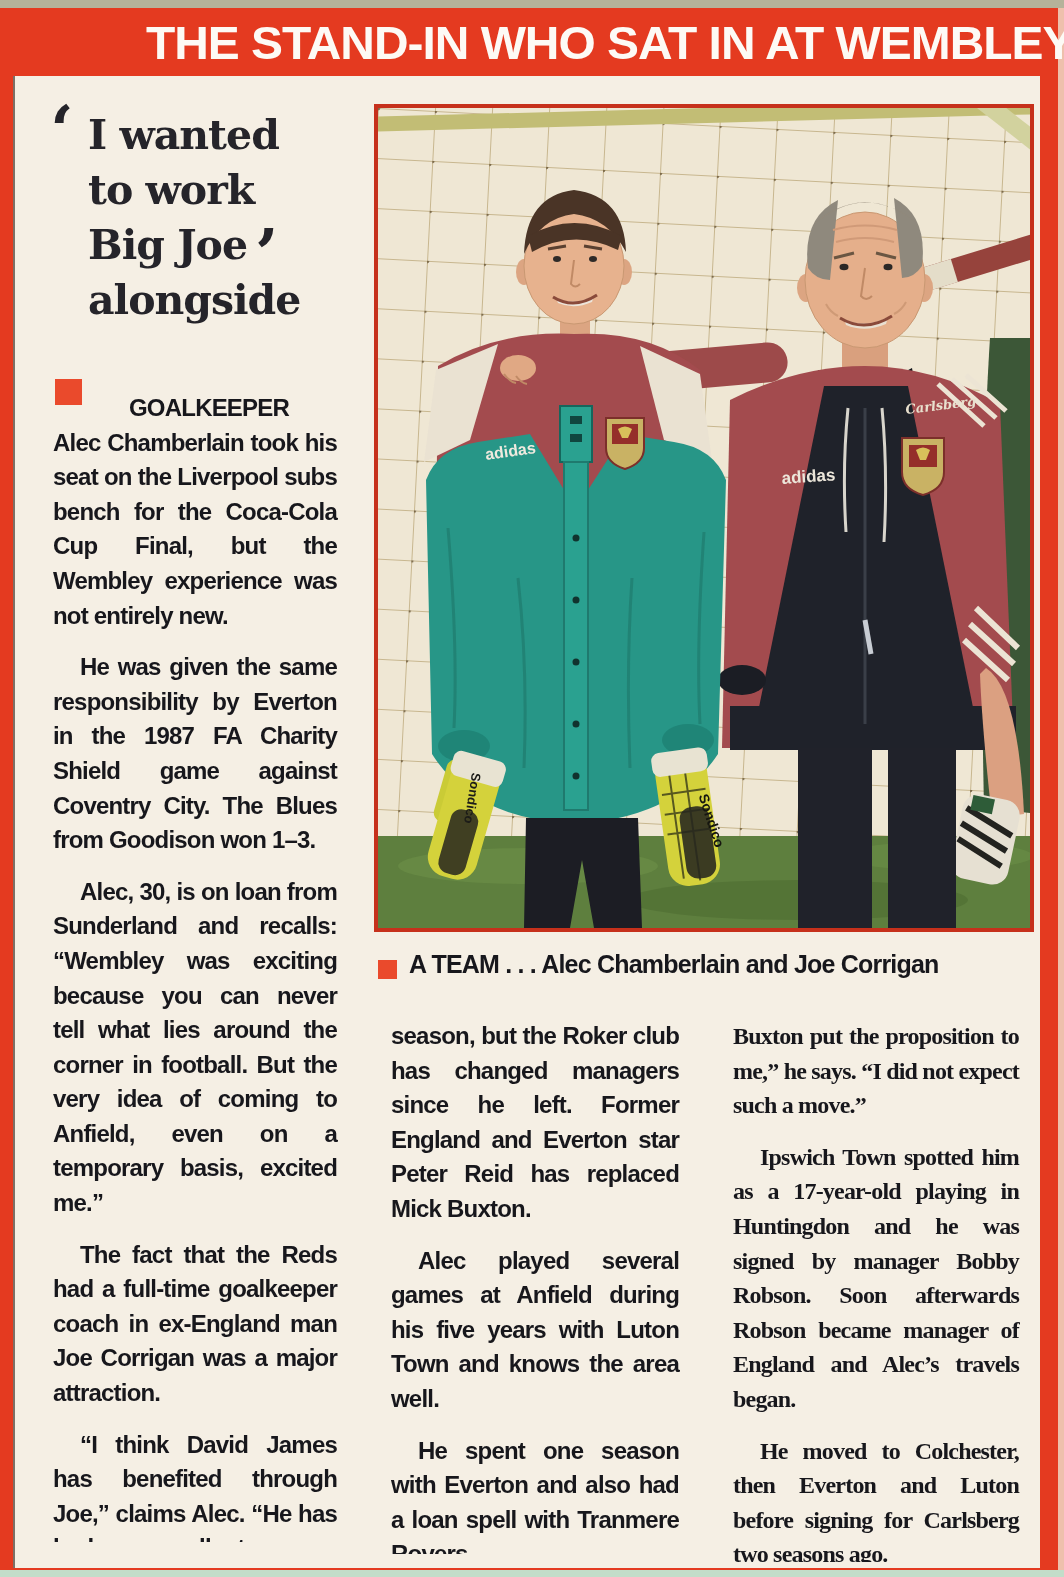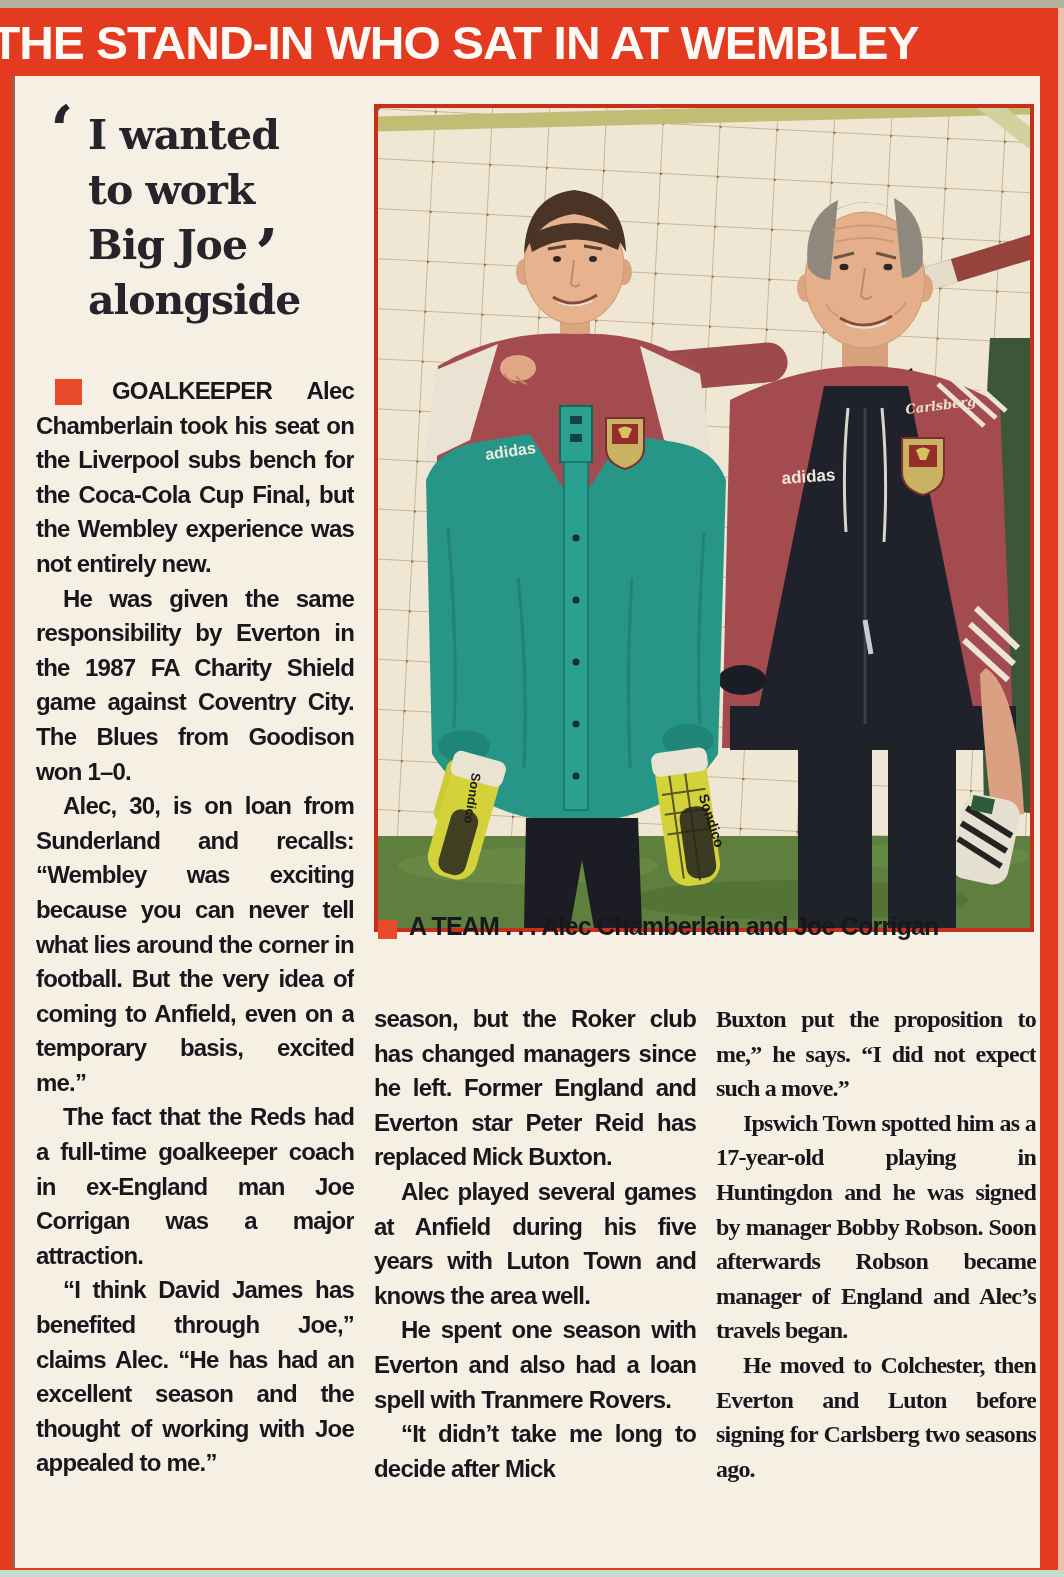--- a/index.html
+++ b/index.html
@@ -8,21 +8,21 @@
     background:#b5b29a;
     font-family:"Liberation Sans",sans-serif;
   }
   .bottom-outer{position:absolute;left:0;right:0;bottom:0;height:8px;background:#c3ddc9;}
   .frame{position:absolute;left:0;right:0;top:8px;bottom:7px;background:#e43a20;}
   .right-pink-edge{position:absolute;right:0;top:8px;bottom:7px;width:6px;background:#eec0ac;}
   .content{
     position:absolute;left:13px;right:24px;top:76px;bottom:9px;
     background:#f5efe4;border-left:2px solid rgba(58,42,34,.65);
   }
-  .banner{position:absolute;left:0;right:0;top:8px;height:68px;display:flex;align-items:center;justify-content:flex-start;}
+  .banner{position:absolute;left:0;right:0;top:8px;height:68px;display:flex;align-items:center;justify-content:flex-end;}
   .banner h1{
     margin:0;color:#fdfaf5;font-size:47px;font-weight:bold;letter-spacing:-1px;
     transform:scaleX(1.02);white-space:nowrap;
   }
   
   .pullquote{position:absolute;left:88px;top:108px;width:300px;color:#25242a;}
   .pullquote .line{
     display:block;font-family:"DejaVu Serif",serif;font-weight:bold;
     font-size:41px;line-height:55px;letter-spacing:-1px;
   }
@@ -30,39 +30,39 @@
     position:absolute;left:-38px;top:-12px;font-family:"DejaVu Serif",serif;
     font-weight:bold;font-size:68px;line-height:1;
   }
   .quote-close{
     font-family:"DejaVu Serif",serif;font-weight:bold;font-size:68px;line-height:0;
     vertical-align:-18px;margin-left:8px;
   }
   
   .col{position:absolute;color:#17171c;overflow:hidden;}
   .col p{
-    margin:0;font-weight:bold;font-size:24px;line-height:34.6px;
+    margin:17px;font-weight:bold;font-size:24px;line-height:34.6px;
     letter-spacing:-0.8px;text-align:justify;text-indent:27px;
   }
   .col p.noindent{text-indent:0;}
   .col p.lead{text-indent:76px;}
   .col-left{left:36px;top:374px;width:318px;height:1168px;}
   .col-mid{left:374px;top:1002px;width:322px;height:552px;}
   .col-right{left:716px;top:1002px;width:320px;height:560px;font-family:Liberation Serif, serif;}
   .bullet-square{
     position:absolute;left:19px;top:5px;width:27px;height:26px;background:#ea4a2c;
   }
   
   .photo-wrap{
     position:absolute;left:374px;top:104px;width:660px;height:828px;
     border:4px solid #c6301b;box-sizing:border-box;background:#efe7d4;
   }
   .photo-wrap svg{display:block;}
   
-  .caption{position:absolute;left:378px;top:912px;width:656px;display:flex;align-items:center;}
+  .caption{position:absolute;left:378px;top:950px;width:656px;display:flex;align-items:flex-end;}
   .caption-square{width:19px;height:19px;background:#ea4a2c;margin:5px 12px 0 0;flex:none;}
   .caption-text{font-weight:bold;font-size:25px;letter-spacing:-0.8px;color:#17171c;}
 </style>
 </head>
 <body>
 
 <div class="stage">
   <div class="bottom-outer"></div>
   <div class="frame"></div>
   <div class="right-pink-edge"></div>
@@ -76,21 +76,21 @@
     <span class="quote-open">‘</span>
     <span class="line">I wanted</span>
     <span class="line">to work</span>
     <span class="line"><span>Big Joe</span><span class="quote-close">’</span></span>
     <span class="line">alongside</span>
   </div>
 
   <div class="col col-left">
     <span class="bullet-square"></span>
     <p class="lead">GOALKEEPER Alec Chamberlain took his seat on the Liverpool subs bench for the Coca-Cola Cup Final, but the Wembley experience was not entirely new.</p>
-    <p>He was given the same responsibility by Everton in the 1987 FA Charity Shield game against Coventry City. The Blues from Goodison won 1–0.</p>
+    <p>He was given the same responsibility by Everton in the 1987 FA Charity Shield game against Coventry City. The Blues from Goodison won 1–3.</p>
     <p>Alec, 30, is on loan from Sunderland and recalls: “Wembley was exciting because you can never tell what lies around the corner in football. But the very idea of coming to Anfield, even on a temporary basis, excited me.”</p>
     <p>The fact that the Reds had a full-time goalkeeper coach in ex-England man Joe Corrigan was a major attraction.</p>
     <p>“I think David James has benefited through Joe,” claims Alec. “He has had an excellent season and the thought of working with Joe appealed to me.”</p>
   </div>
 
   <div class="photo-wrap">
     <svg width="652" height="820" viewBox="0 0 652 820" xmlns="http://www.w3.org/2000/svg">
       <defs>
         <pattern id="net" x="0" y="0" width="57" height="50" patternUnits="userSpaceOnUse" patternTransform="rotate(3)">
           <path d="M0 0 H57 M0 0 V50" stroke="#c3b187" stroke-width="2" fill="none"></path>

